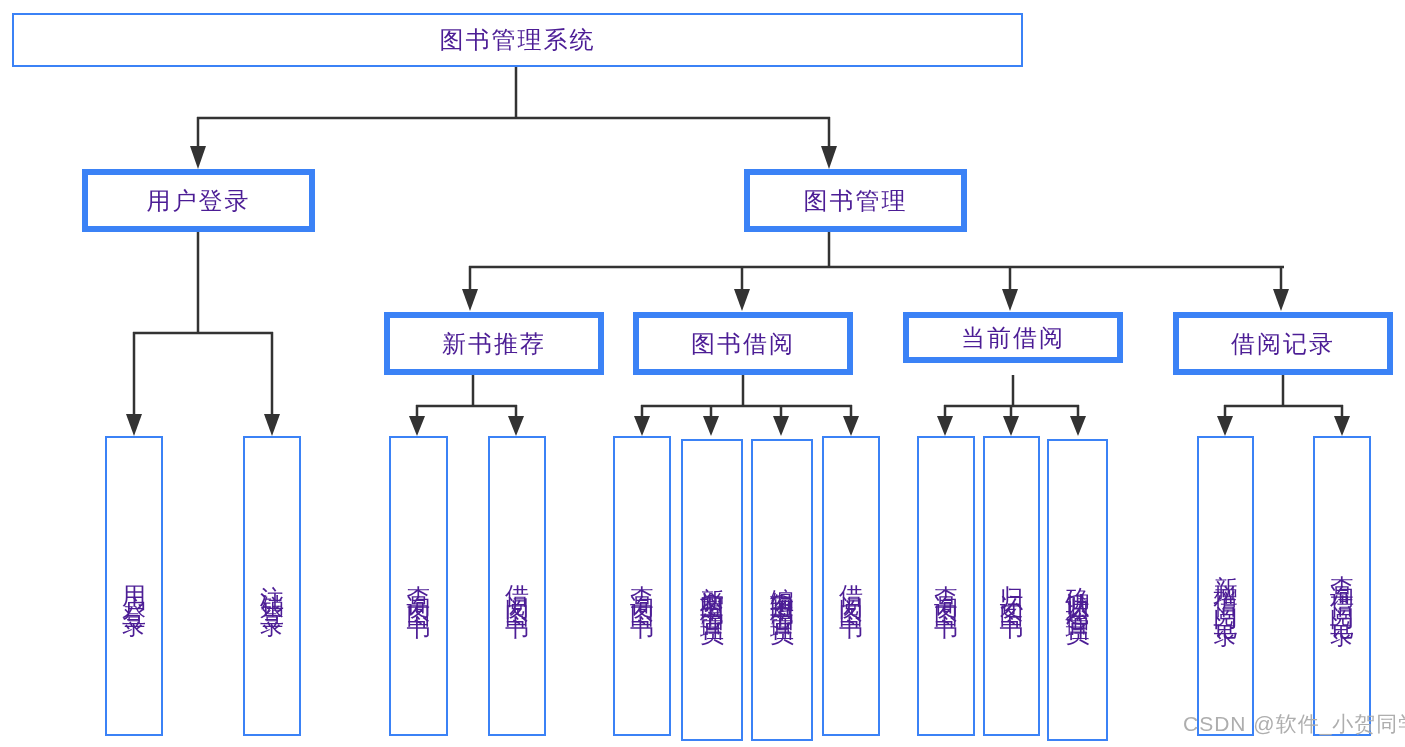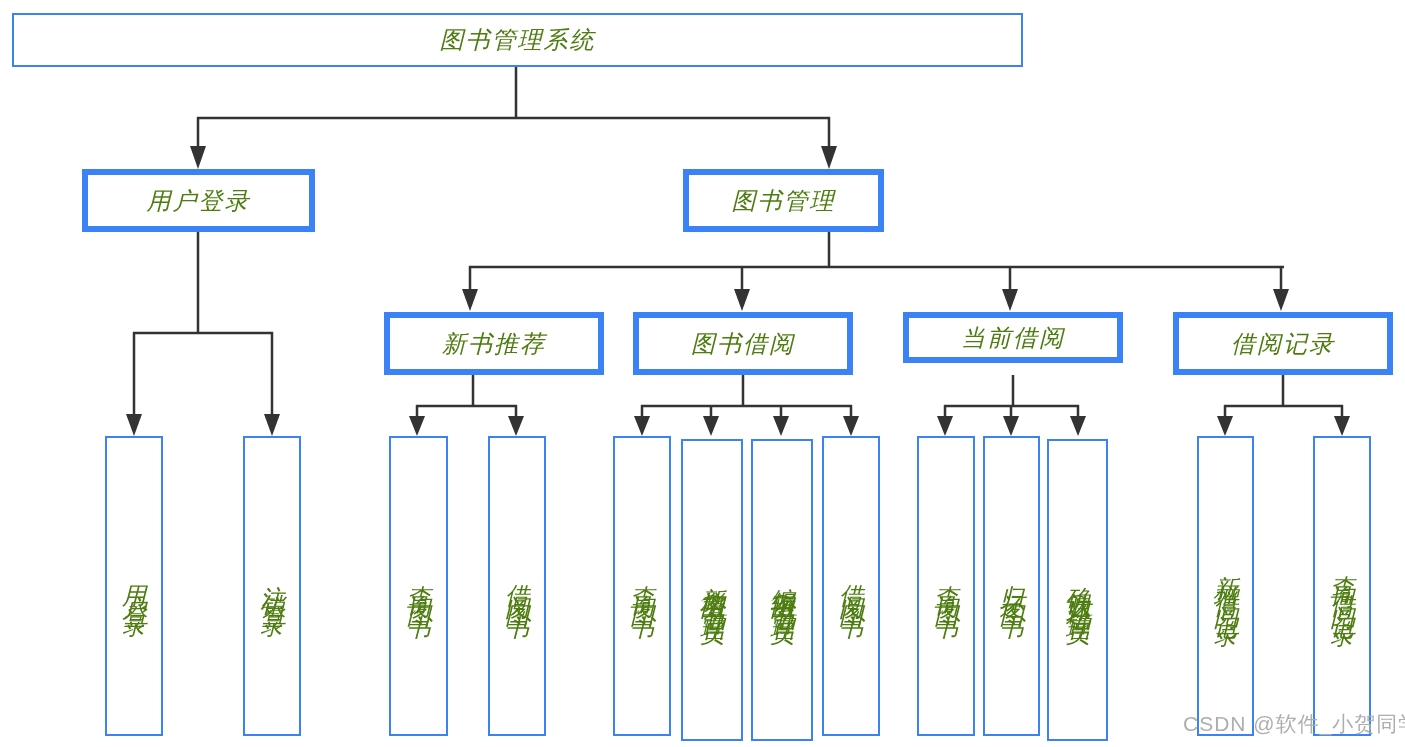--- a/index.html
+++ b/index.html
@@ -2,21 +2,21 @@
 <html><head>
 <meta charset="utf-8">
 <style>
   html,body{margin:0;padding:0;background:#ffffff;}
   body{font-family:"Liberation Sans","DejaVu Sans",sans-serif;}
   #stage{position:relative;width:1405px;height:747px;background:#ffffff;overflow:hidden;}
   #wires{position:absolute;left:0;top:0;width:1405px;height:747px;}
   #wires line{stroke:#333333;stroke-width:2.5;}
   #wires polygon{fill:#333333;stroke:none;}
   .node{position:absolute;box-sizing:border-box;background:#ffffff;border:6px solid #3b82f6;
-        display:flex;align-items:center;justify-content:center;color:#4d7c0f;font-style:italic;}
+        display:flex;align-items:center;justify-content:center;color:#4c1d95;}
   .node.root{border-width:2px;}
   .node.leaf{border-width:2px;}
   .node.h span{font-size:24px;letter-spacing:2px;white-space:nowrap;}
   .node.v span{writing-mode:vertical-rl;text-orientation:mixed;font-size:24px;letter-spacing:10px;line-height:1;}
   .node.v span.long{letter-spacing:5px;}
   #watermark{position:absolute;left:1183px;top:710px;font-size:21px;color:#aeaeae;
              letter-spacing:1px;white-space:nowrap;}
 </style>
 </head>
 <body>
@@ -92,21 +92,21 @@
     </g>
   </svg>
 
   <div class="node h root" style="left:12px;top:13px;width:1011px;height:54px;">
     <span>图书管理系统</span>
   </div>
 
   <div class="node h" style="left:82px;top:169px;width:233px;height:63px;">
     <span>用户登录</span>
   </div>
-  <div class="node h" style="left:683px;top:169px;width:201px;height:63px;">
+  <div class="node h" style="left:744px;top:169px;width:223px;height:63px;">
     <span>图书管理</span>
   </div>
 
   <div class="node h" style="left:384px;top:312px;width:220px;height:63px;">
     <span>新书推荐</span>
   </div>
   <div class="node h" style="left:633px;top:312px;width:220px;height:63px;align-items:center;">
     <span>图书借阅</span>
   </div>
   <div class="node h" style="left:903px;top:312px;width:220px;height:51px;">

